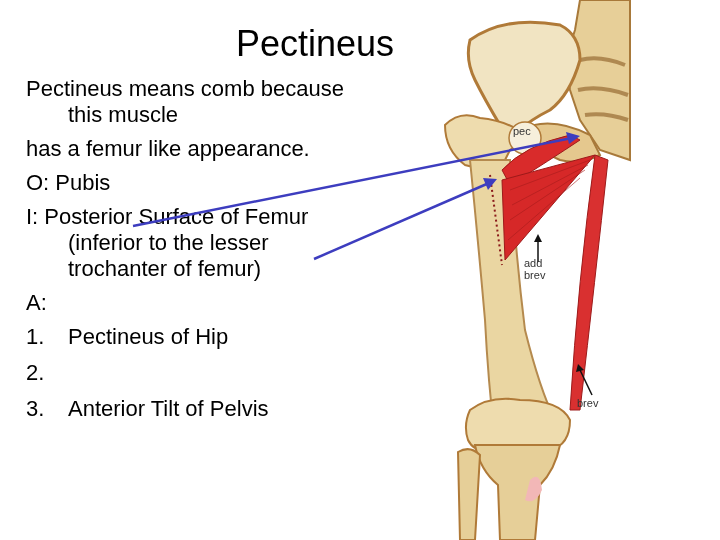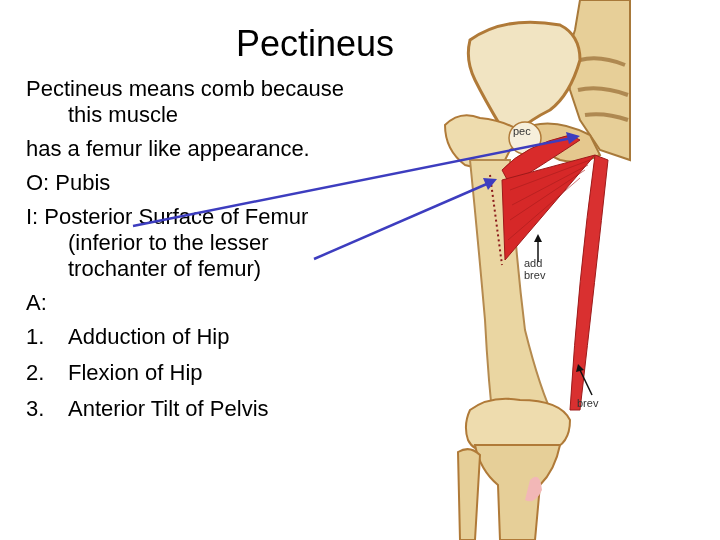--- a/index.html
+++ b/index.html
@@ -20,25 +20,24 @@
 <div class="title">Pectineus</div>
 
 <div class="body-text">
   <p class="para">Pectineus means comb because this muscle</p>
   <p class="para">has a femur like appearance.</p>
   <p class="para">O: Pubis</p>
   <p class="para">I: Posterior Surface of Femur (inferior to the lesser trochanter of femur)</p>
   <p class="para">A:</p>
   <div class="list-item">
     <span class="list-num">1.</span>
-    <span>Adduction of Hip</span>
+    <span>Pectineus of Hip</span>
   </div>
   <div class="list-item">
     <span class="list-num">2.</span>
-    <span>Flexion of Hip</span>
   </div>
   <div class="list-item">
     <span class="list-num">3.</span>
     <span>Anterior Tilt of Pelvis</span>
   </div>
 </div>
 
 <div class="figure">
   <svg width="210" height="540" viewBox="0 0 210 540">
 

